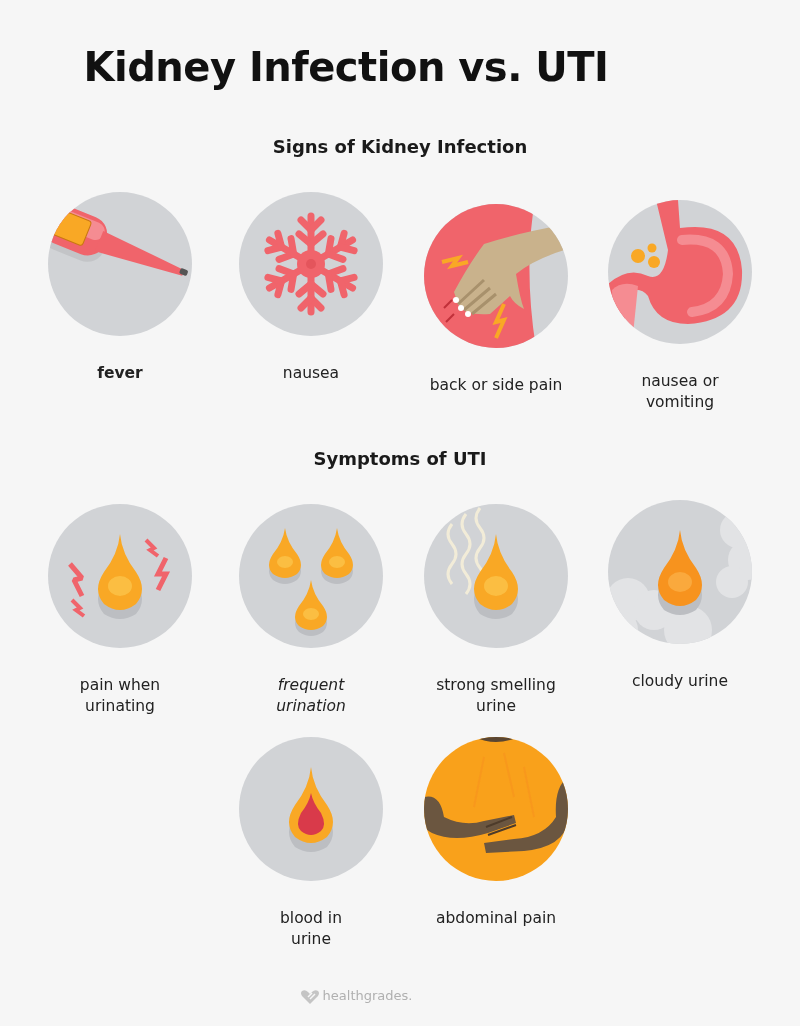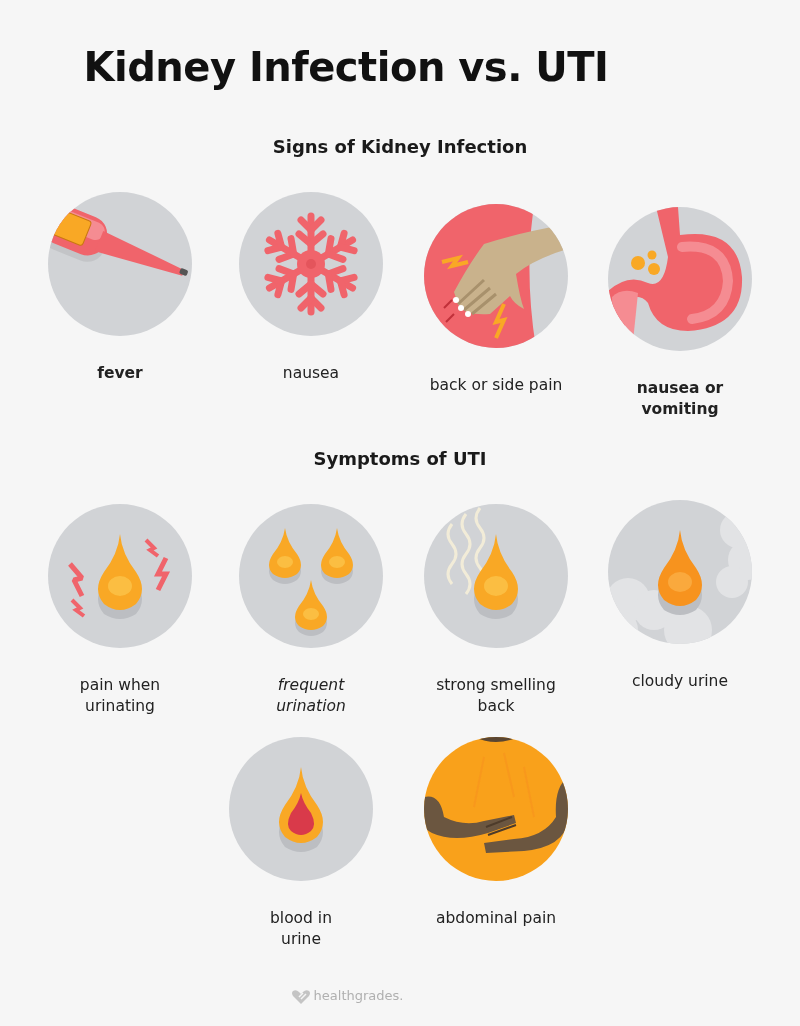--- a/index.html
+++ b/index.html
@@ -3,21 +3,21 @@
 <meta charset="utf-8">
 <style>
   html, body { margin:0; padding:0; }
   body { width:800px; height:1026px; background:#f6f6f6; font-family:"DejaVu Sans", sans-serif; color:#1a1a1a; position:relative; overflow:hidden; }
   .title { position:absolute; top:44px; left:0; width:692px; text-align:center; font-size:40px; font-weight:bold; letter-spacing:-0.5px; color:#111; }
   .section { position:absolute; left:0; width:800px; text-align:center; font-size:18px; font-weight:bold; color:#1a1a1a; }
   .item { position:absolute; width:180px; margin-left:-90px; text-align:center; }
   .circle { width:144px; height:144px; border-radius:50%; margin:0 auto; overflow:hidden; position:relative; background:#d1d3d6; }
   .circle svg { position:absolute; left:0; top:0; width:144px; height:144px; }
   .label { margin-top:27px; font-size:15.5px; line-height:21px; color:#222; white-space:pre-line; }
-  .footer { position:absolute; top:988px; left:1px; width:660px; text-align:center; font-size:13px; color:#b0b0b0;padding-left:16px; }
+  .footer { position:absolute; top:988px; left:10px; width:660px; text-align:center; font-size:13px; color:#b0b0b0;padding-left:16px; }
   .footer svg { vertical-align:middle; margin-right:3px; }
 </style>
 </head>
 <body>
 
 <div class="title">Kidney Infection vs. UTI</div>
 
 <div class="section" style="top:136px;">Signs of Kidney Infection</div>
 
 <div class="item" style="left:120px; top:192px;font-weight:bold;">
@@ -70,21 +70,21 @@
       <circle cx="37" cy="104" r="3" fill="#fff"></circle>
       <circle cx="44" cy="110" r="3" fill="#fff"></circle>
       <path d="M18 58 L34 54 L28 62 L44 58" stroke="#f9a825" stroke-width="4" fill="none"></path>
       <path d="M80 100 L72 118 L80 116 L72 134" stroke="#f9a825" stroke-width="4" fill="none"></path>
       <path d="M28 96 L20 104 M30 110 L22 118" stroke="#c0303a" stroke-width="2"></path>
     </svg>
   </div>
   <div class="label">back or side pain</div>
 </div>
 
-<div class="item" style="left:680px; top:207px;font-weight:bold;">
+<div class="item" style="left:680px; top:200px;">
   <div class="circle">
     <svg viewBox="0 0 144 144">
       <path d="M48 0 H70 L72 28 Q130 20 134 70 Q136 120 80 124 Q48 124 40 96 Q32 86 20 92 L14 144 H0 V84 Q20 66 40 76 Q56 82 60 50 Z" fill="#f0646b"></path>
       <path d="M74 40 Q118 36 120 74 Q118 108 84 112" stroke="#f58c92" stroke-width="10" fill="none" stroke-linecap="round"></path>
       <path d="M4 90 Q14 80 30 86 L24 144 H6 Z" fill="#f58c92"></path>
       <circle cx="30" cy="56" r="7" fill="#f9a825"></circle>
       <circle cx="44" cy="48" r="4.5" fill="#f9a825"></circle>
       <circle cx="46" cy="62" r="6" fill="#f9a825"></circle>
     </svg>
   </div>
@@ -134,21 +134,21 @@
         <path d="M28 20 Q20 30 28 40 Q36 50 28 60 Q20 70 28 80"></path>
         <path d="M42 10 Q34 20 42 30 Q50 40 42 50 Q34 60 42 70 Q50 80 42 90"></path>
         <path d="M56 4 Q48 14 56 24 Q64 34 56 44 Q48 54 56 64 Q64 74 56 84"></path>
       </g>
       <path d="M72 36 Q74 54 88 72 Q100 90 88 104 Q72 114 56 104 Q44 90 56 72 Q70 54 72 36 Z" fill="#bcbec2" transform="translate(0 6)"></path>
       <path d="M72 30 Q74 50 88 68 Q100 86 88 100 Q72 112 56 100 Q44 86 56 68 Q70 50 72 30 Z" fill="#f9a825"></path>
       <ellipse cx="72" cy="82" rx="12" ry="10" fill="#fcc84f" opacity="0.7"></ellipse>
     </svg>
   </div>
   <div class="label">strong smelling
-back</div>
+urine</div>
 </div>
 
 <div class="item" style="left:680px; top:500px;">
   <div class="circle">
     <svg viewBox="0 0 144 144">
       <g fill="#e2e3e5">
         <circle cx="130" cy="30" r="18"></circle>
           <circle cx="140" cy="60" r="20"></circle>
           <circle cx="124" cy="82" r="16"></circle>
         <circle cx="20" cy="100" r="22"></circle>
@@ -157,21 +157,21 @@
           <circle cx="10" cy="130" r="20"></circle>
       </g>
       <path d="M72 36 Q74 54 88 72 Q100 90 88 104 Q72 114 56 104 Q44 90 56 72 Q70 54 72 36 Z" fill="#bcbec2" transform="translate(0 6)"></path>
       <path d="M72 30 Q74 50 88 68 Q100 86 88 100 Q72 112 56 100 Q44 86 56 68 Q70 50 72 30 Z" fill="#f7931e"></path>
       <ellipse cx="72" cy="82" rx="12" ry="10" fill="#fbb24a" opacity="0.7"></ellipse>
     </svg>
   </div>
   <div class="label">cloudy urine</div>
 </div>
 
-<div class="item" style="left:301px; top:737px;">
+<div class="item" style="left:311px; top:737px;">
   <div class="circle">
     <svg viewBox="0 0 144 144">
       <path d="M72 36 Q74 54 88 72 Q100 90 88 104 Q72 114 56 104 Q44 90 56 72 Q70 54 72 36 Z" fill="#bcbec2" transform="translate(0 6)"></path>
       <path d="M72 30 Q74 50 88 68 Q100 86 88 100 Q72 112 56 100 Q44 86 56 68 Q70 50 72 30 Z" fill="#f9a825"></path>
       <path d="M72 56 Q74 66 82 76 Q88 88 82 94 Q72 102 62 94 Q56 88 62 76 Q70 66 72 56 Z" fill="#d93a4a"></path>
     </svg>
   </div>
   <div class="label">blood in
 urine</div>
 </div>

